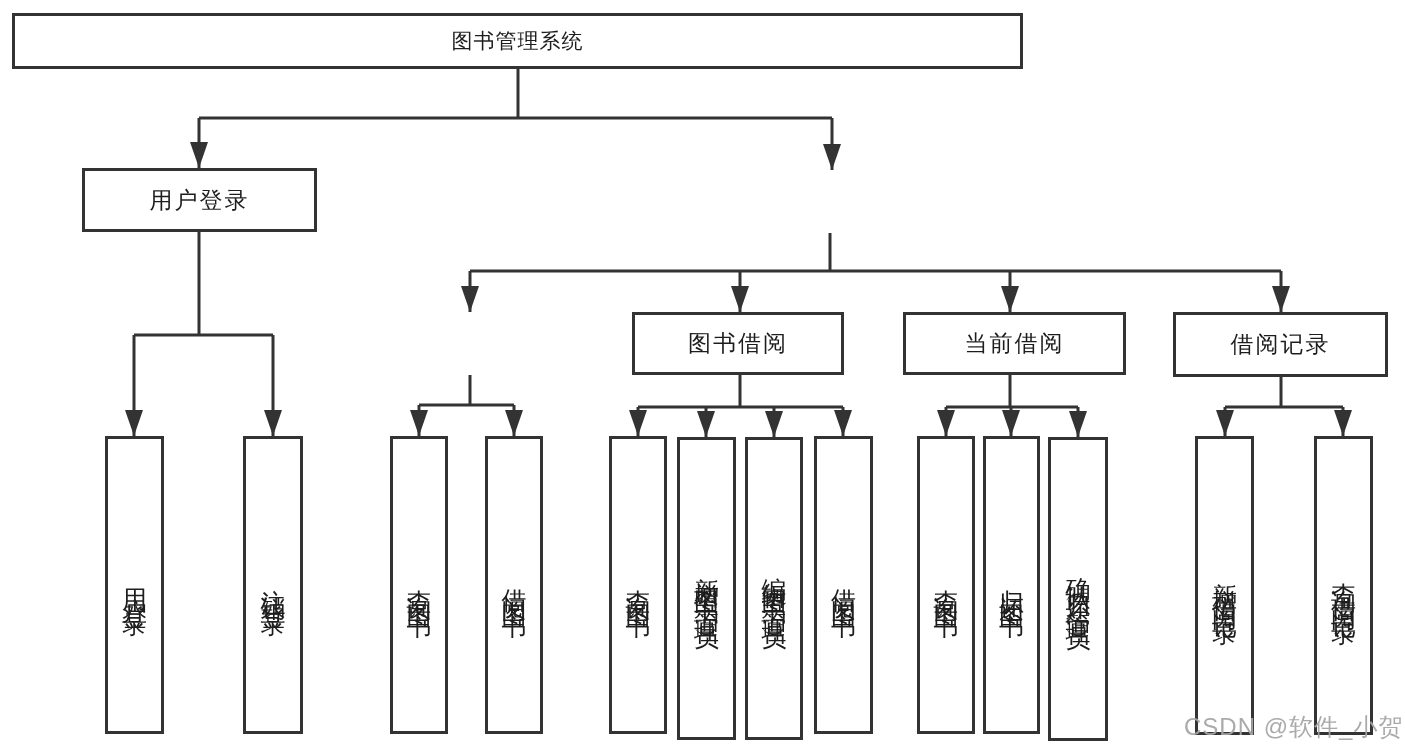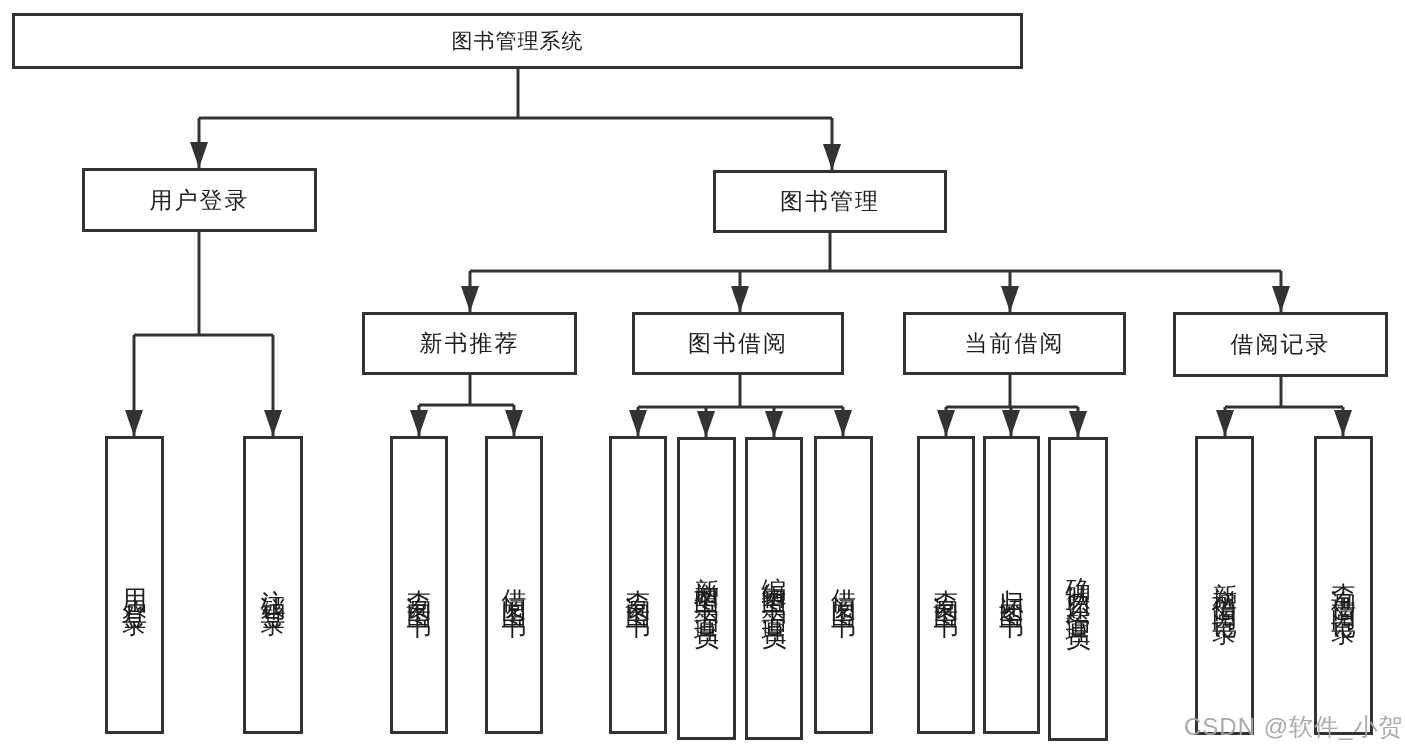--- a/index.html
+++ b/index.html
@@ -129,27 +129,21 @@
     </g>
   </svg>
 
   <div class="node root hnode" style="left:12px; top:13px; width:1011px; height:56px;">
     <span class="lbl">图书管理系统</span>
   </div>
 
   <div class="node hnode" style="left:82px; top:168px; width:235px; height:64px;">
     <span class="lbl">用户登录</span>
   </div>
-  <div class="node hnode" style="left:713px; top:170px; width:234px; height:63px;">
-    <span class="lbl">图书管理</span>
-  </div>
 
-  <div class="node hnode" style="left:362px; top:312px; width:215px; height:63px;">
-    <span class="lbl">新书推荐</span>
-  </div>
   <div class="node hnode" style="left:632px; top:312px; width:212px; height:63px;">
     <span class="lbl">图书借阅</span>
   </div>
   <div class="node hnode" style="left:903px; top:312px; width:223px; height:63px;">
     <span class="lbl">当前借阅</span>
   </div>
   <div class="node hnode" style="left:1173px; top:312px; width:215px; height:65px;">
     <span class="lbl">借阅记录</span>
   </div>
 

